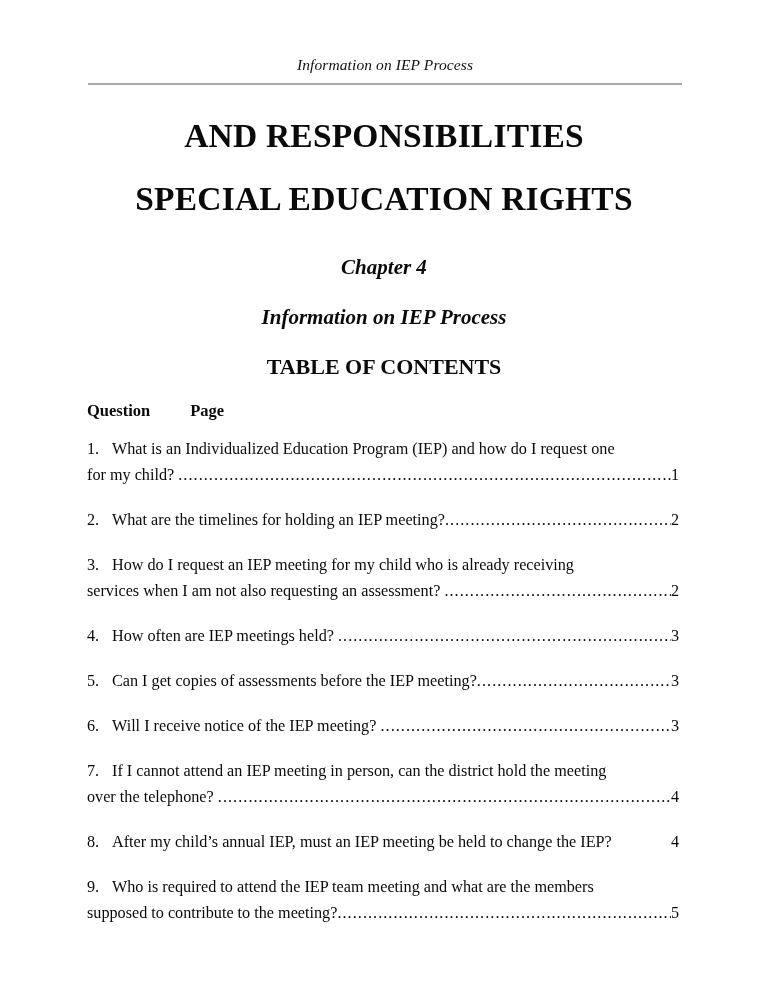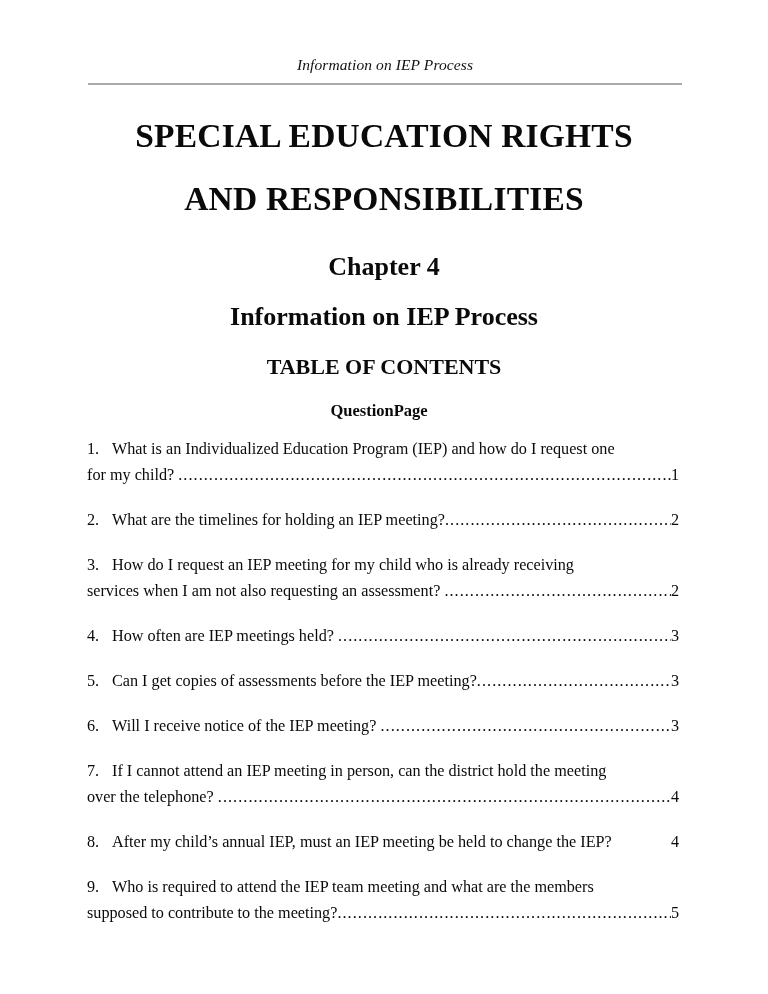--- a/index.html
+++ b/index.html
@@ -63,47 +63,48 @@
   .subtitle-block {
     position: absolute;
     top: 242px;
     left: 58px;
     width: 652px;
     text-align: center;
   }
   .chapter-label,
   .chapter-subject {
     font-weight: bold;
-    font-size: 26px;
+    font-size: 21px;
     line-height: 50px;
+    font-style: italic;
   }
   .toc-heading {
     font-weight: bold;
     font-size: 22px;
     line-height: 50px;
   }
 
   
   .toc {
     position: absolute;
     top: 400px;
     left: 87px;
     width: 592px;
   }
   .toc-head {
     display: flex;
-    justify-content: center;
+    justify-content: flex-start;
     align-items: baseline;
     font-weight: bold;
     font-size: 16.5px;
     line-height: 22px;
     margin-bottom: 14px;
   }
   .toc-head .col-question { text-align: left; }
-  .toc-head .col-page { text-align: right; padding-right: 8px; }
+  .toc-head .col-page { text-align: right; padding-right: 8px; margin-left: 40px; }
 
   .toc-entry {
     font-size: 16.2px;
     line-height: 26px;
     margin-bottom: 19px;
     position: relative;
     text-align: justify;
     text-justify: inter-word;
   }
   .toc-entry:last-child { margin-bottom: 17px; }
@@ -145,22 +146,22 @@
 </style>
 </head>
 <body>
 
 <div class="page">
 
   <div class="running-header">Information on IEP Process</div>
   <div class="header-rule"></div>
 
   <div class="title-block">
+    <div class="doc-title-line">AND RESPONSIBILITIES</div>
     <div class="doc-title-line">SPECIAL EDUCATION RIGHTS</div>
-    <div class="doc-title-line">AND RESPONSIBILITIES</div>
   </div>
 
   <div class="subtitle-block">
     <div class="chapter-label">Chapter 4</div>
     <div class="chapter-subject">Information on IEP Process</div>
     <div class="toc-heading">TABLE OF CONTENTS</div>
   </div>
 
   <div class="toc">
     <div class="toc-head">

